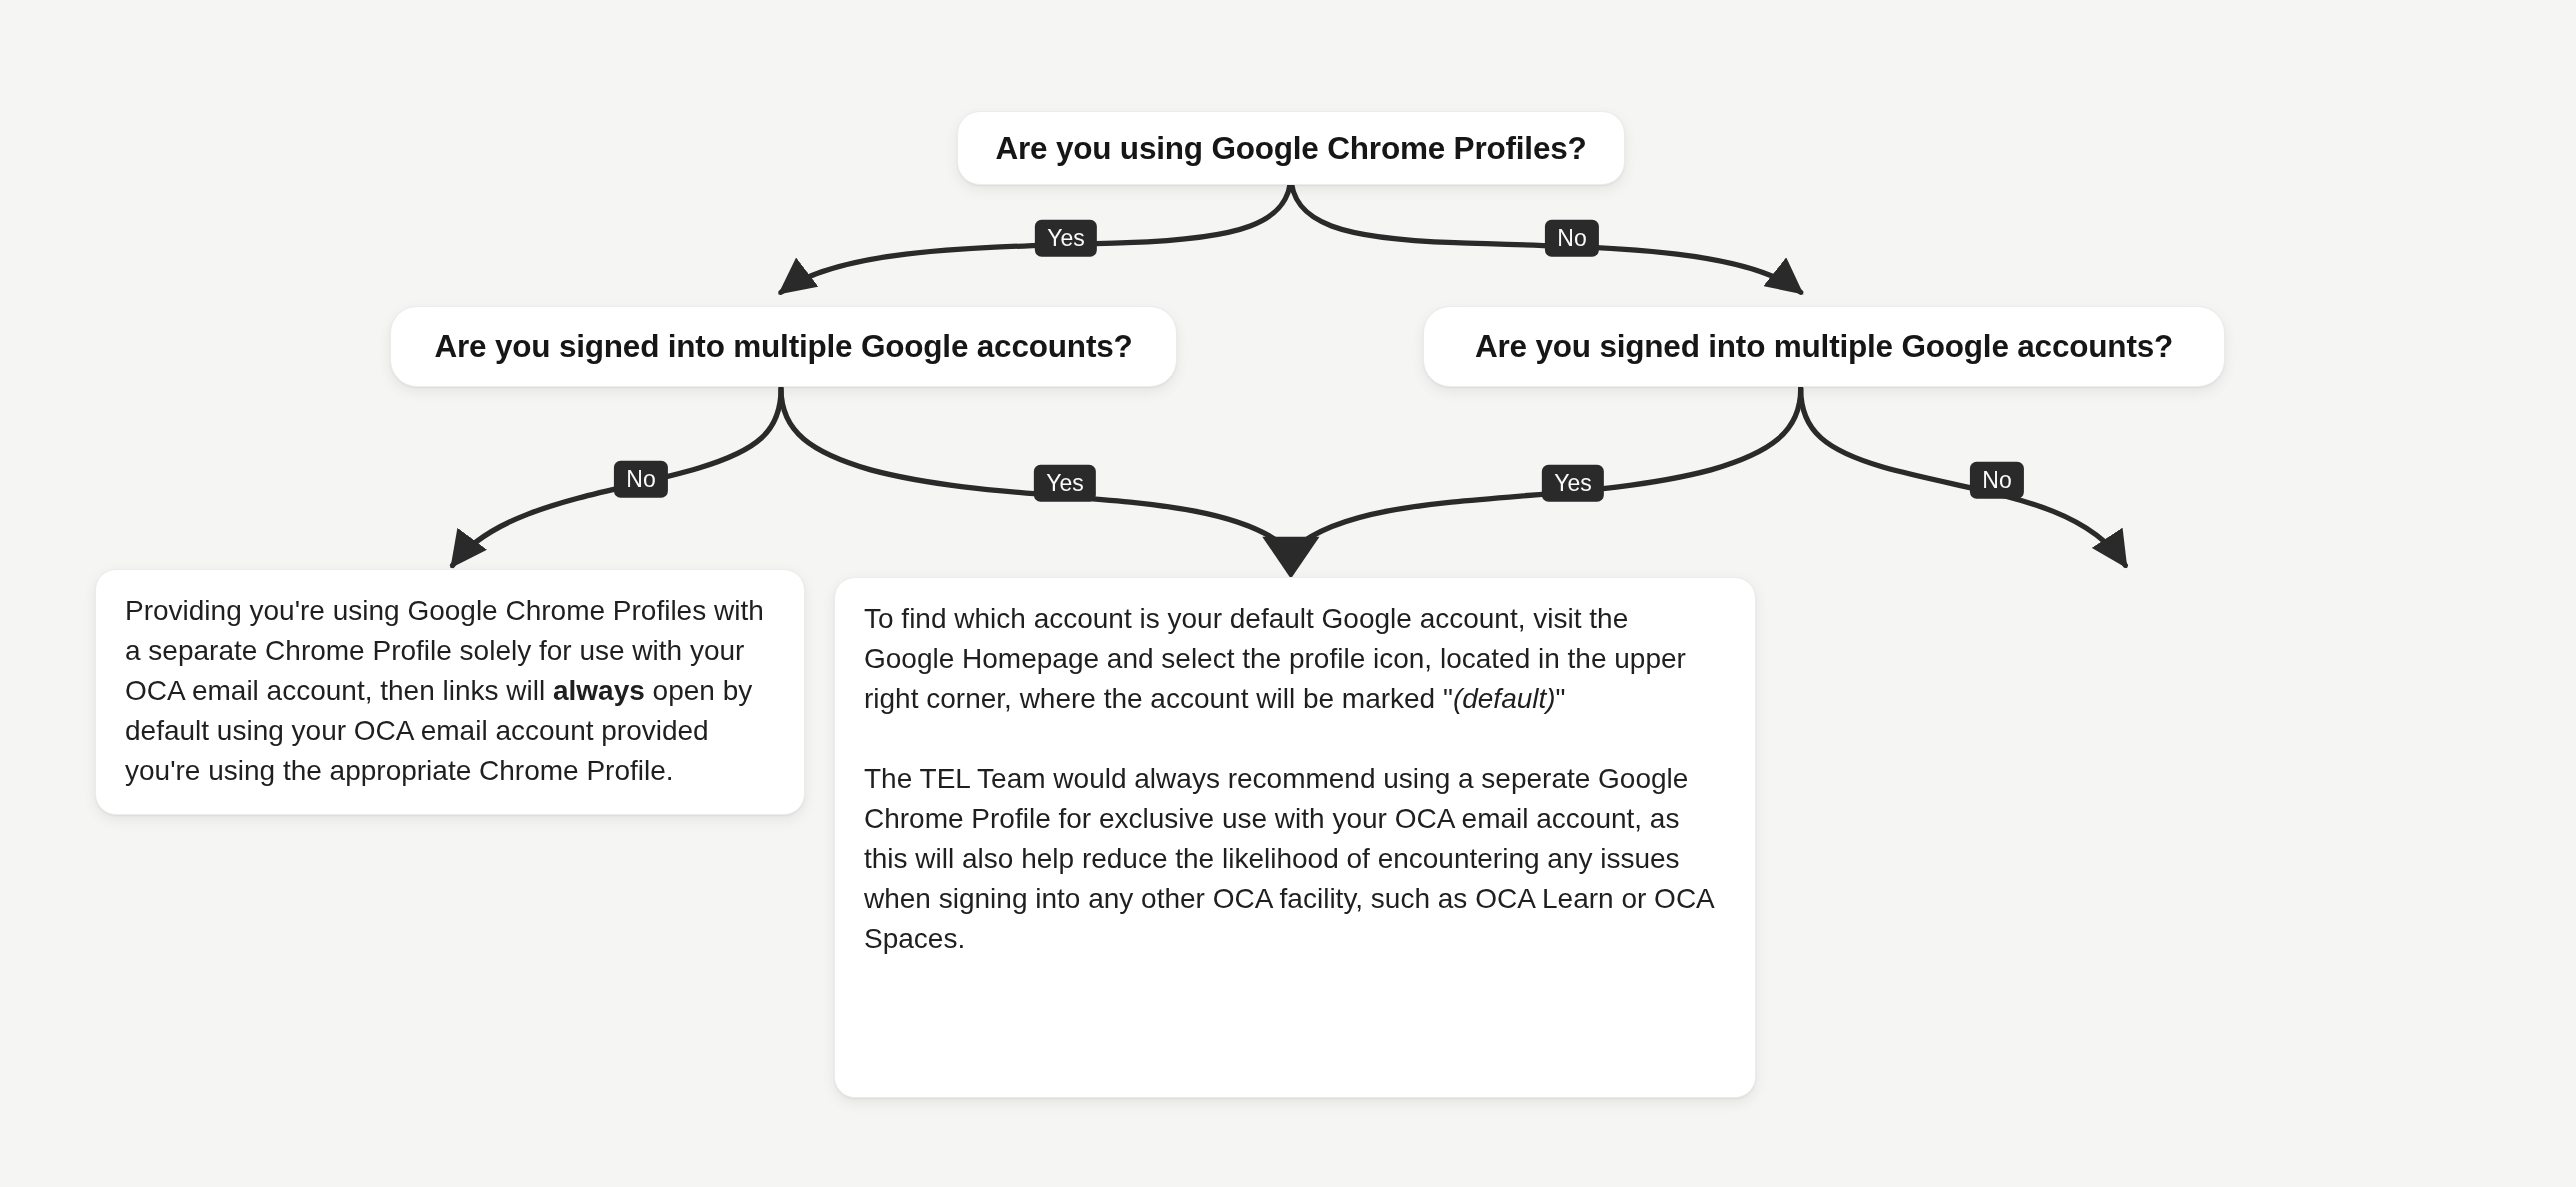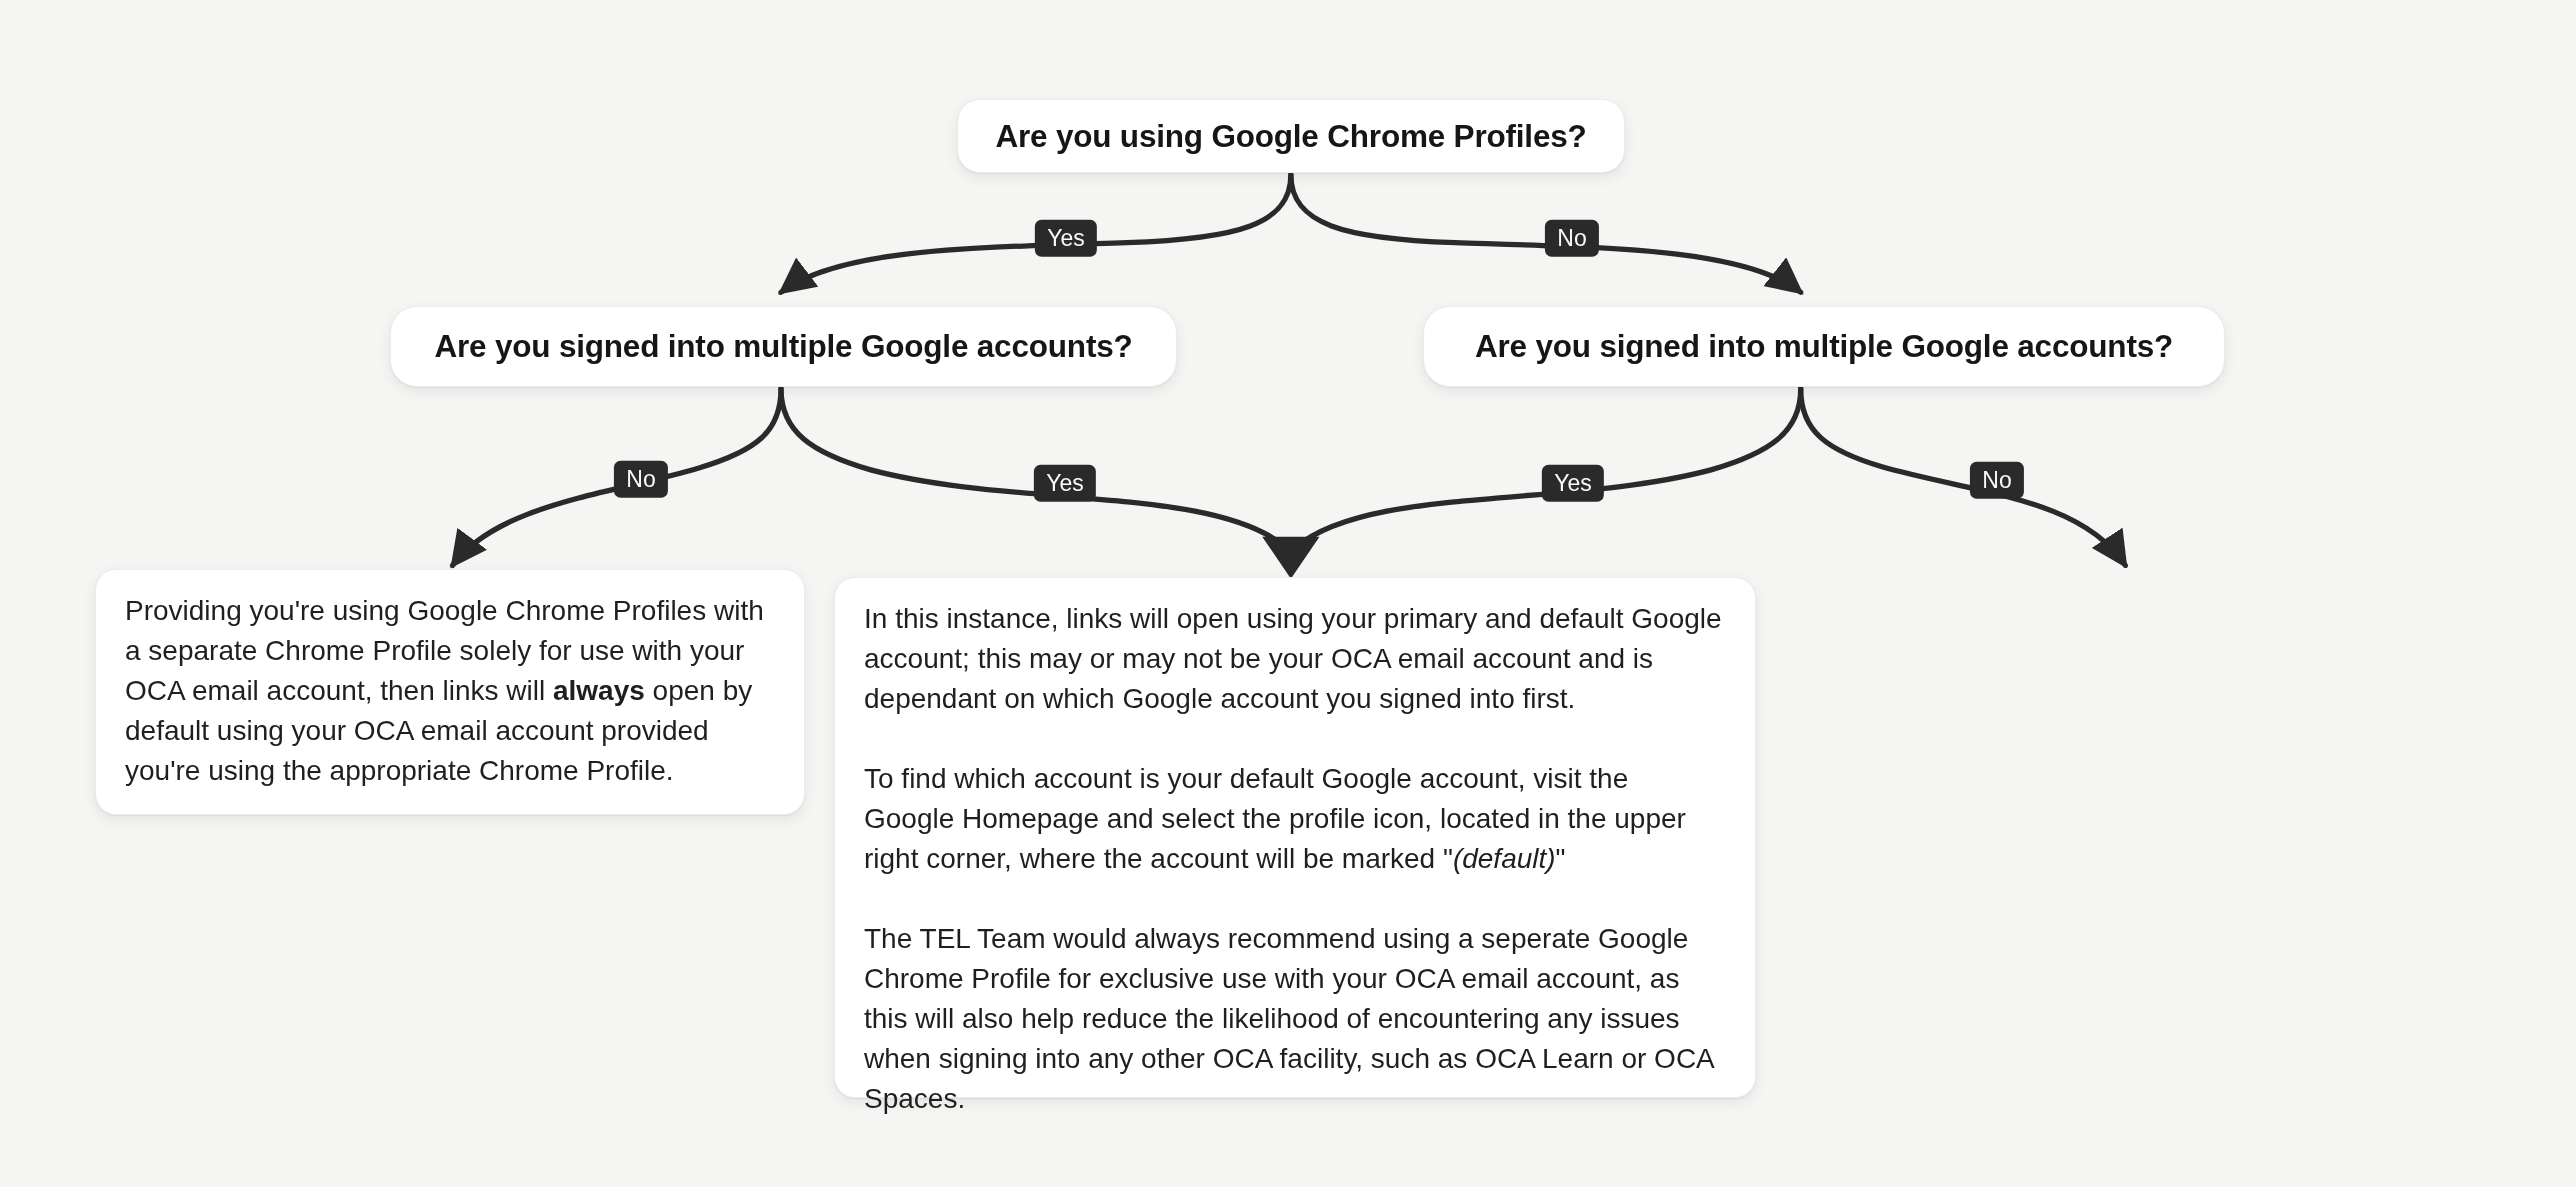--- a/index.html
+++ b/index.html
@@ -39,21 +39,21 @@
     align-items: center;
     justify-content: center;
     border-radius: 27px;
     font-weight: 700;
     font-size: 31.5px;
     letter-spacing: -0.2px;
     color: #161616;
     white-space: nowrap;
     text-align: center;
   }
-  #node-root      { left: 957px; top: 99px; width: 668px; height: 74px; border-radius: 23px; }
+  #node-root      { left: 957px; top: 111px; width: 668px; height: 74px; border-radius: 23px; }
   #node-q-left    { left: 390px;  top: 306px; width: 787px; height: 81px; }
   #node-q-right   { left: 1423px; top: 306px; width: 802px; height: 81px; }
   .leaf {
     border-radius: 21px;
     font-size: 28px;
     line-height: 40px;
     color: #1f1f1f;
     padding: 21px 29px;
   }
   .leaf p { margin: 0 0 40px 0; }
@@ -119,20 +119,19 @@
   <div class="badge" id="badge-left-no">No</div>
   <div class="badge" id="badge-left-yes">Yes</div>
   <div class="badge" id="badge-right-yes">Yes</div>
   <div class="badge" id="badge-right-no">No</div>
 
   <div class="node leaf" id="leaf-left">
     <p><span>Providing you're using Google Chrome Profiles with a separate Chrome Profile solely for use with your OCA email account, then links will </span><span class="bold-inline">always</span><span> open by default using your OCA email account provided you're using the appropriate Chrome Profile.</span></p>
   </div>
 
   <div class="node leaf" id="leaf-middle">
-    <p>In this instance, links will open using your primary and default Google account; this may or may not be your OCA email account and is dependant on which Google account you signed into first.</p>
     <p><span>To find which account is your default Google account, visit the Google Homepage and select the profile icon, located in the upper right corner, where the account will be marked "</span><span class="italic-inline">(default)</span><span>"</span></p>
     <p>The TEL Team would always recommend using a seperate Google Chrome Profile for exclusive use with your OCA email account, as this will also help reduce the likelihood of encountering any issues when signing into any other OCA facility, such as OCA Learn or OCA Spaces.</p>
   </div>
 
 
 </div>
 
 
 </body></html>

